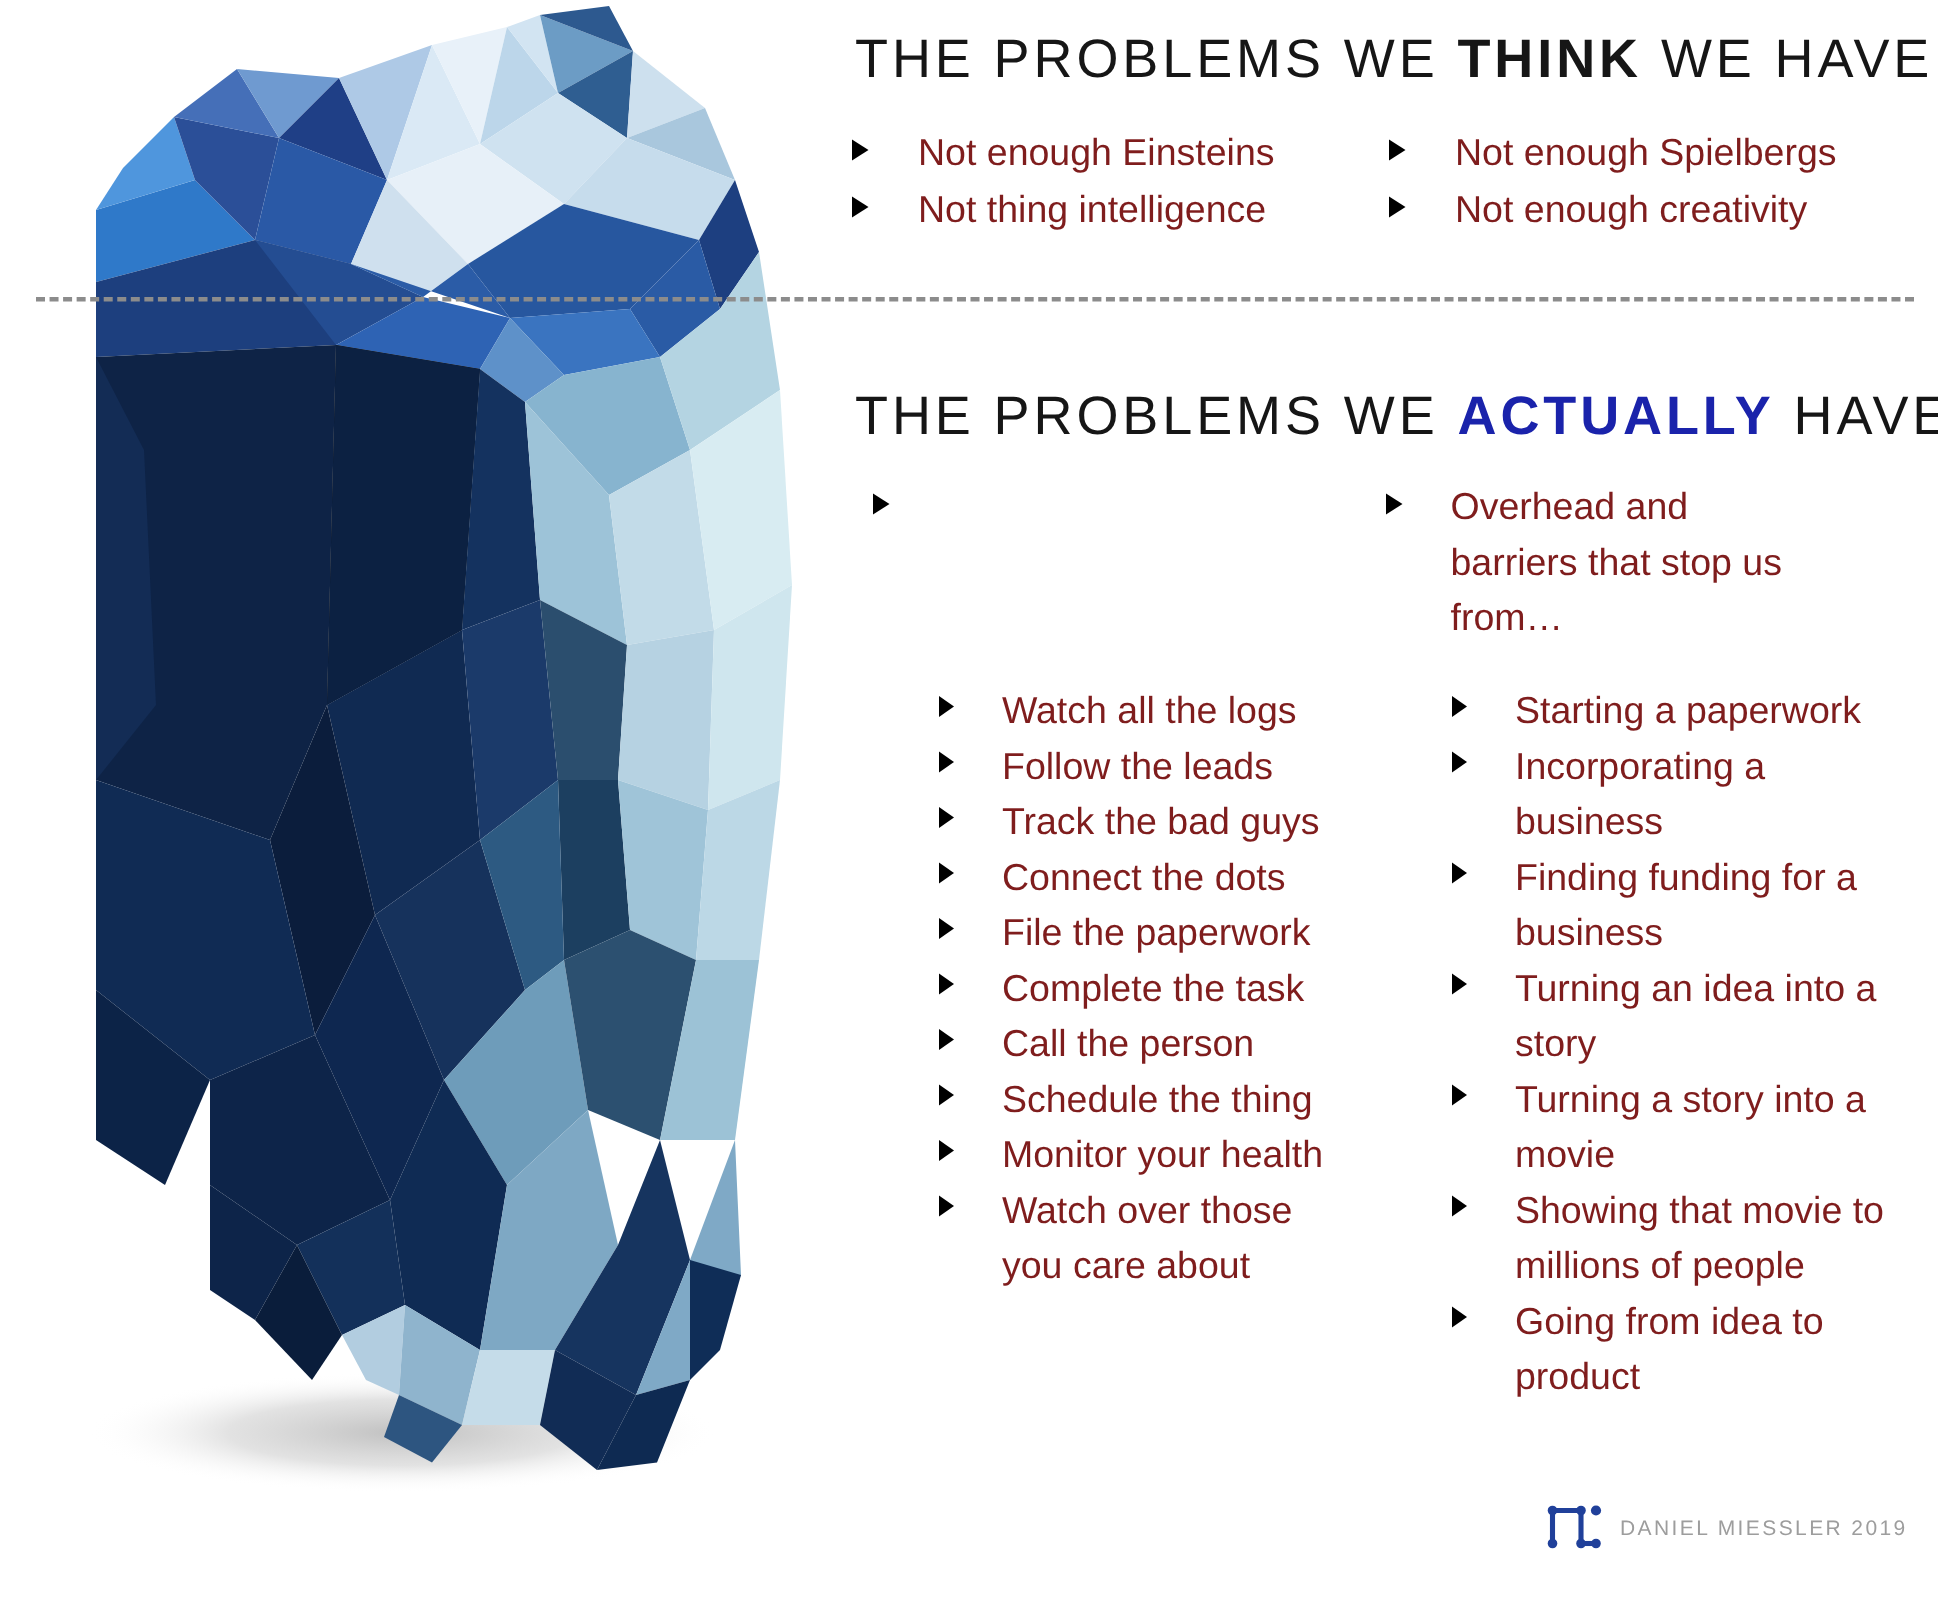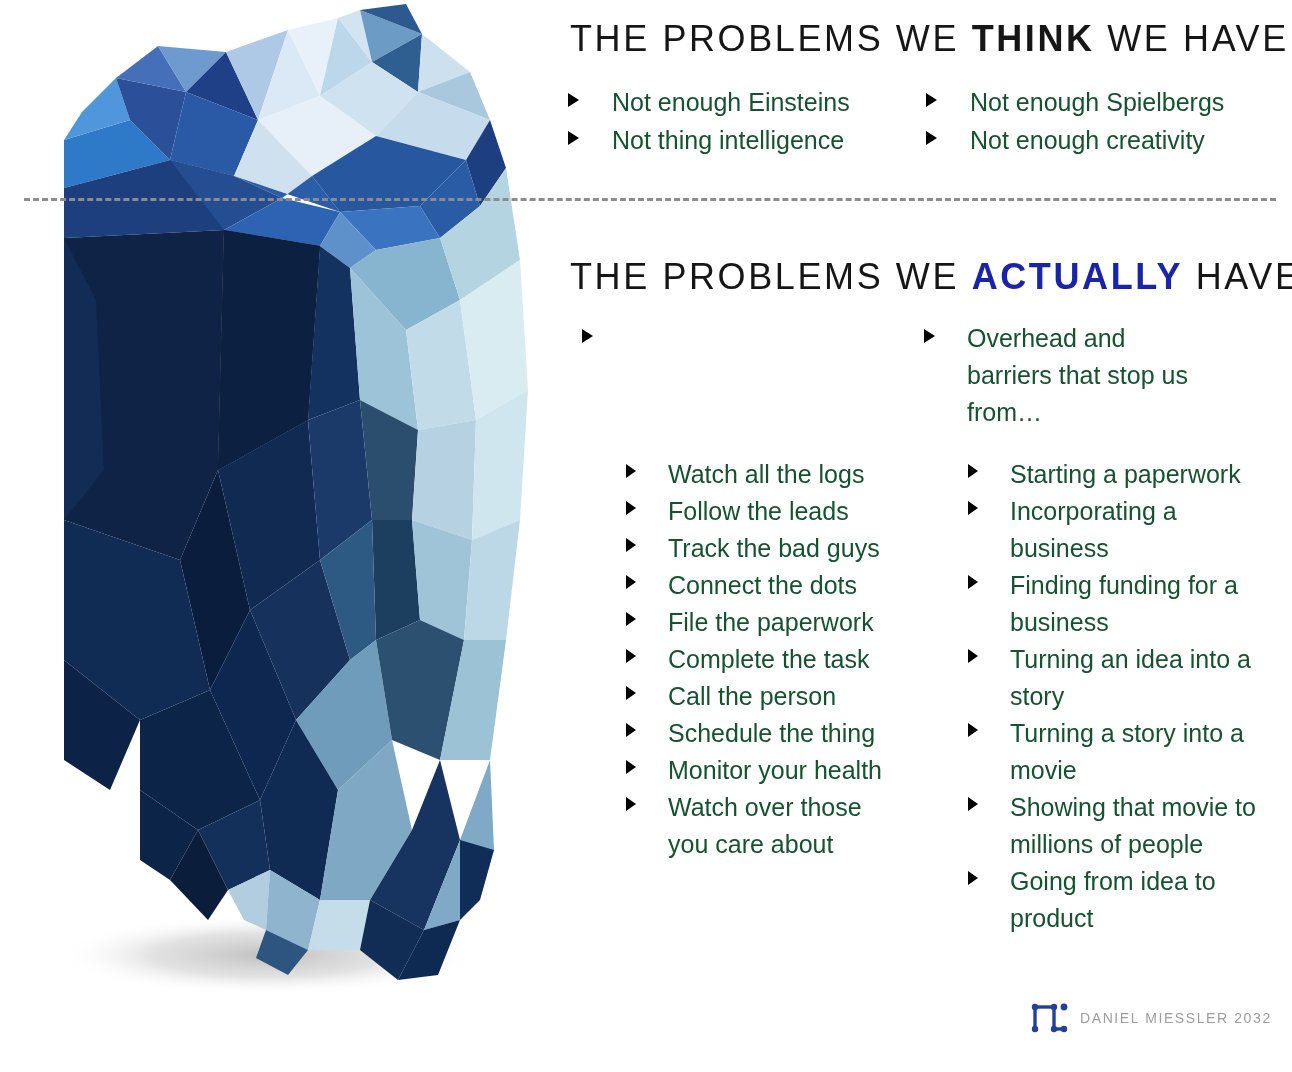--- a/index.html
+++ b/index.html
@@ -94,21 +94,21 @@
   }
   .tri.small {
     border-left: 10px solid #000000;
     border-top: 7px solid transparent;
     border-bottom: 7px solid transparent;
     margin-top: 8px;
   }
   .btxt {
     font-size: 25px;
     line-height: 37px;
-    color: #14532d;
+    color: #7f1d1d;
   }
 
   
   .think-lists {
     position: absolute;
     left: 0px;
     top: 84px;
     width: 712px;
     display: flex;
   }
@@ -402,16 +402,16 @@
       </g>
       <g fill="#20409a">
         <circle cx="5" cy="7" r="3.2"></circle>
         <circle cx="24" cy="7" r="3.2"></circle>
         <circle cx="5" cy="29" r="3.2"></circle>
         <circle cx="24" cy="29" r="3.2"></circle>
         <circle cx="34" cy="29" r="3.2"></circle>
         <circle cx="34" cy="7" r="3.4"></circle>
       </g>
     </svg>
-    <span class="footer-text">DANIEL MIESSLER 2032</span>
+    <span class="footer-text">DANIEL MIESSLER 2019</span>
   </div>
 
 </div>
 
 </body></html>

